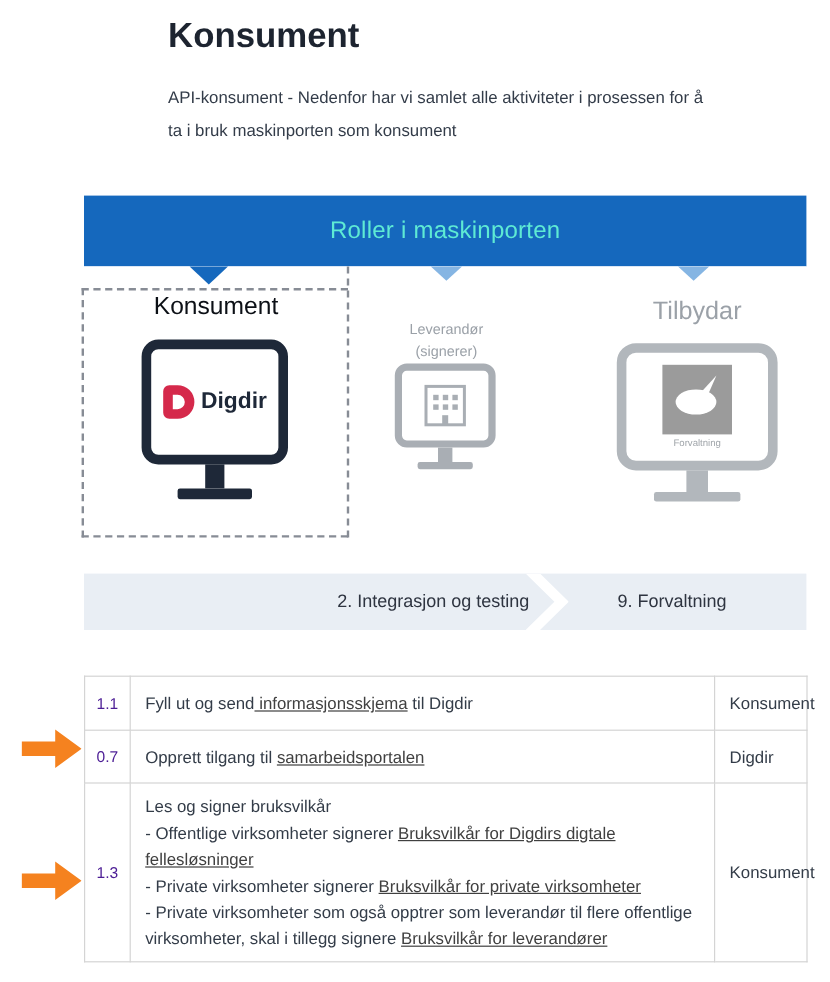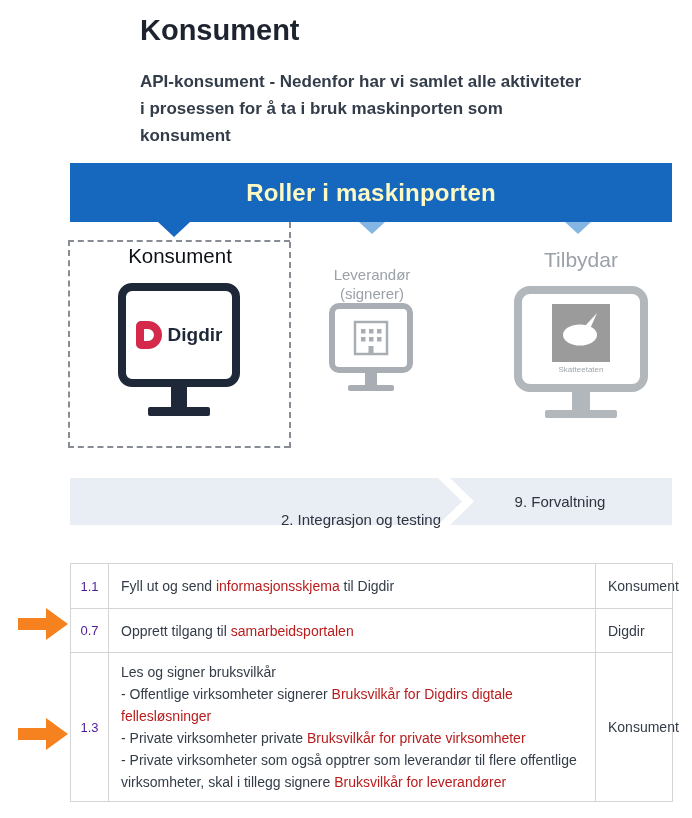--- a/index.html
+++ b/index.html
@@ -2,39 +2,39 @@
 <html><head>
 <meta charset="utf-8">
 <style>
   * { margin:0; padding:0; box-sizing:border-box; }
   html,body { background:#ffffff; }
   body { width:692px; height:818px; font-family:"Liberation Sans", sans-serif; }
   .page { position:relative; width:692px; height:818px; overflow:hidden; background:#fff; }
 
   
   .page-title { position:absolute; left:140px; top:14px; font-size:29px; font-weight:700; color:#1d2430; }
-  .page-intro { position:absolute; left:140px; top:68px; width:448px; font-size:17px; line-height:27px; color:#333c49;font-weight:bold; }
+  .page-intro { position:absolute; left:140px; top:68px; width:448px; font-size:14px; line-height:27px; color:#333c49; }
 
   
   .diagram { position:absolute; left:70px; top:163px; width:602px; height:299px; }
   .banner { height:59px; background:#1568bd; display:flex; align-items:center; justify-content:center; }
-  .banner-title { color:#fef9c3; font-size:24px; font-weight:700; letter-spacing:.2px; }
+  .banner-title { color:#5eead4; font-size:20px; font-weight:400; letter-spacing:.2px; }
   .diagram-body { position:relative; height:240px; background:#fff; }
 
   .pointer { position:absolute; top:0; width:0; height:0; transform:translateX(-50%); }
   .pointer.dark  { border-left:16px solid transparent; border-right:16px solid transparent; border-top:15px solid #1568bd; }
   .pointer.light { border-left:13px solid transparent; border-right:13px solid transparent; border-top:12px solid #85b5e3; }
 
   .dashed-box { position:absolute; left:-2px; top:18px; width:222px; height:208px;
                 border-left:2px dashed #878c95; border-top:2px dashed #878c95; border-bottom:2px dashed #878c95; }
   .dashed-divider { position:absolute; left:219px; top:0; width:0; height:226px; border-left:2px dashed #878c95; }
 
   .col-label { position:absolute; text-align:center; }
   .consumer-label { left:0; top:22px; width:220px; font-size:20.5px; font-weight:500; color:#0c1016; }
-  .supplier-label { left:222px; top:43px; width:160px; font-size:15px; color:#9ba1a8; line-height:19px; }
+  .supplier-label { left:222px; top:43px; width:160px; font-size:12px; color:#9ba1a8; line-height:19px; }
   .provider-label { left:420px; top:26px; width:182px; font-size:21px; color:#9ba1a8; }
 
   .monitor { position:absolute; background:#fff; }
   .monitor-consumer { left:48px; top:61px; width:122px; height:104px; border:8px solid #1e2838; border-radius:14px;
                       display:flex; align-items:center; justify-content:center; gap:6px; }
   .neck-consumer { position:absolute; left:101px; top:165px; width:16px; height:20px; background:#1e2838; }
   .base-consumer { position:absolute; left:78px;  top:185px; width:62px; height:9px;  background:#1e2838; border-radius:2px; }
   .digdir-d { width:26px; height:28px; border:8px solid #d5294b; border-radius:5px 14px 14px 5px; }
   .digdir-word { font-size:19px; font-weight:600; color:#1e2838; }
 
@@ -48,39 +48,39 @@
   .neck-provider { position:absolute; left:502px; top:170px; width:18px; height:18px; background:#b2b7bc; }
   .base-provider { position:absolute; left:475px; top:188px; width:72px; height:8px; background:#b2b7bc; border-radius:2px; }
   .skatt-square { width:58px; height:58px; background:#9b9b9b; display:flex; align-items:center; justify-content:center; }
   .skatt-word { margin-top:3px; font-size:8px; color:#a0a5aa; }
 
   
   .steps { position:absolute; left:70px; top:478px; width:602px; height:47px; background:#e9eef4; }
   .step { position:absolute; top:0; height:47px; display:flex; align-items:center; justify-content:center; font-size:15px; cursor:default; }
   .step-1 { left:0; width:196px; background:#1b15b0; color:#fff; font-weight:700;
             clip-path:polygon(0 0, 86% 0, 100% 50%, 86% 100%, 0 100%); padding-left:30px; }
-  .step-2 { left:196px; width:190px; color:#2e3440;margin-top:18px; }
+  .step-2 { left:196px; width:190px; color:#2e3440; }
   .step-3 { left:390px; width:200px; color:#2e3440; }
   .step-sep { position:absolute; left:368px; top:0; width:36px; height:47px; background:#ffffff;
               clip-path:polygon(0 0, 12px 0, 36px 50%, 12px 100%, 0 100%, 24px 50%); }
 
   
   .activity-table { position:absolute; left:70px; top:563px; width:602px; border-collapse:collapse; table-layout:fixed; }
   .activity-table td, .activity-table th { border:1px solid #d4d4d4; font-weight:400; }
   .activity-table th { background:#d6e8fa; height:38px; font-size:14px; color:#243041; text-align:left; padding:0 12px; }
   .col-id { width:38px; }
   .col-act { width:487px; }
   .col-resp { width:77px; }
   td.cell-id { text-align:center; font-size:13px; color:#4c1d95;margin-top:30px; }
   td.cell-act { padding:8px 12px; font-size:14px; color:#333c48; line-height:22px; }
   td.cell-resp { padding:0 8px 0 12px; font-size:14px; color:#333c48; }
   .row-11 td { height:45px; }
   .row-12 td { height:44px; }
   .row-13 td { height:113px; }
-  a.doclink { color:#b91c1c; cursor:pointer; }
+  a.doclink { color:#404040; text-decoration:underline; cursor:pointer; }
 
   
   .hl-arrow { position:absolute; left:18px; width:50px; height:34px; }
   .hl-arrow-1 { top:607px; }
   .hl-arrow-2 { top:717px; }
 </style>
 </head>
 <body>
 
 <div class="page">
@@ -128,21 +128,21 @@
       <div class="base-supplier"></div>
 
       <div class="col-label provider-label">Tilbydar</div>
       <div class="monitor monitor-provider">
         <div class="skatt-square">
           <svg width="58" height="58" viewBox="0 0 58 58">
             <polygon points="33,22 45,9 38,25" fill="#ffffff"></polygon>
             <ellipse cx="28" cy="31" rx="17" ry="10.5" fill="#ffffff"></ellipse>
           </svg>
         </div>
-        <div class="skatt-word">Skatteetaten</div>
+        <div class="skatt-word">Forvaltning</div>
       </div>
       <div class="neck-provider"></div>
       <div class="base-provider"></div>
     </div>
   </div>
 
   <div class="steps">
     <div class="step step-2">
       <span>2. Integrasjon og testing</span>
     </div>
@@ -167,21 +167,21 @@
     <tr class="row-12">
       <td class="cell-id">0.7</td>
       <td class="cell-act"><span>Opprett tilgang til </span><a class="doclink">samarbeidsportalen</a></td>
       <td class="cell-resp">Digdir</td>
     </tr>
     <tr class="row-13">
       <td class="cell-id">1.3</td>
       <td class="cell-act">
         <div class="act-line"><span>Les og signer bruksvilkår</span></div>
         <div class="act-line"><span>- Offentlige virksomheter signerer </span><a class="doclink">Bruksvilkår for Digdirs digtale fellesløsninger</a></div>
-        <div class="act-line"><span>- Private virksomheter private </span><a class="doclink">Bruksvilkår for private virksomheter</a></div>
+        <div class="act-line"><span>- Private virksomheter signerer </span><a class="doclink">Bruksvilkår for private virksomheter</a></div>
         <div class="act-line"><span>- Private virksomheter som også opptrer som leverandør til flere offentlige virksomheter, skal i tillegg signere </span><a class="doclink">Bruksvilkår for leverandører</a></div>
       </td>
       <td class="cell-resp">Konsument</td>
     </tr>
   </tbody>
     </table>
 
   <svg class="hl-arrow hl-arrow-1" viewBox="0 0 50 34">
     <polygon points="0,11 28,11 28,1 50,17 28,33 28,23 0,23" fill="#f5821f"></polygon>
   </svg>

